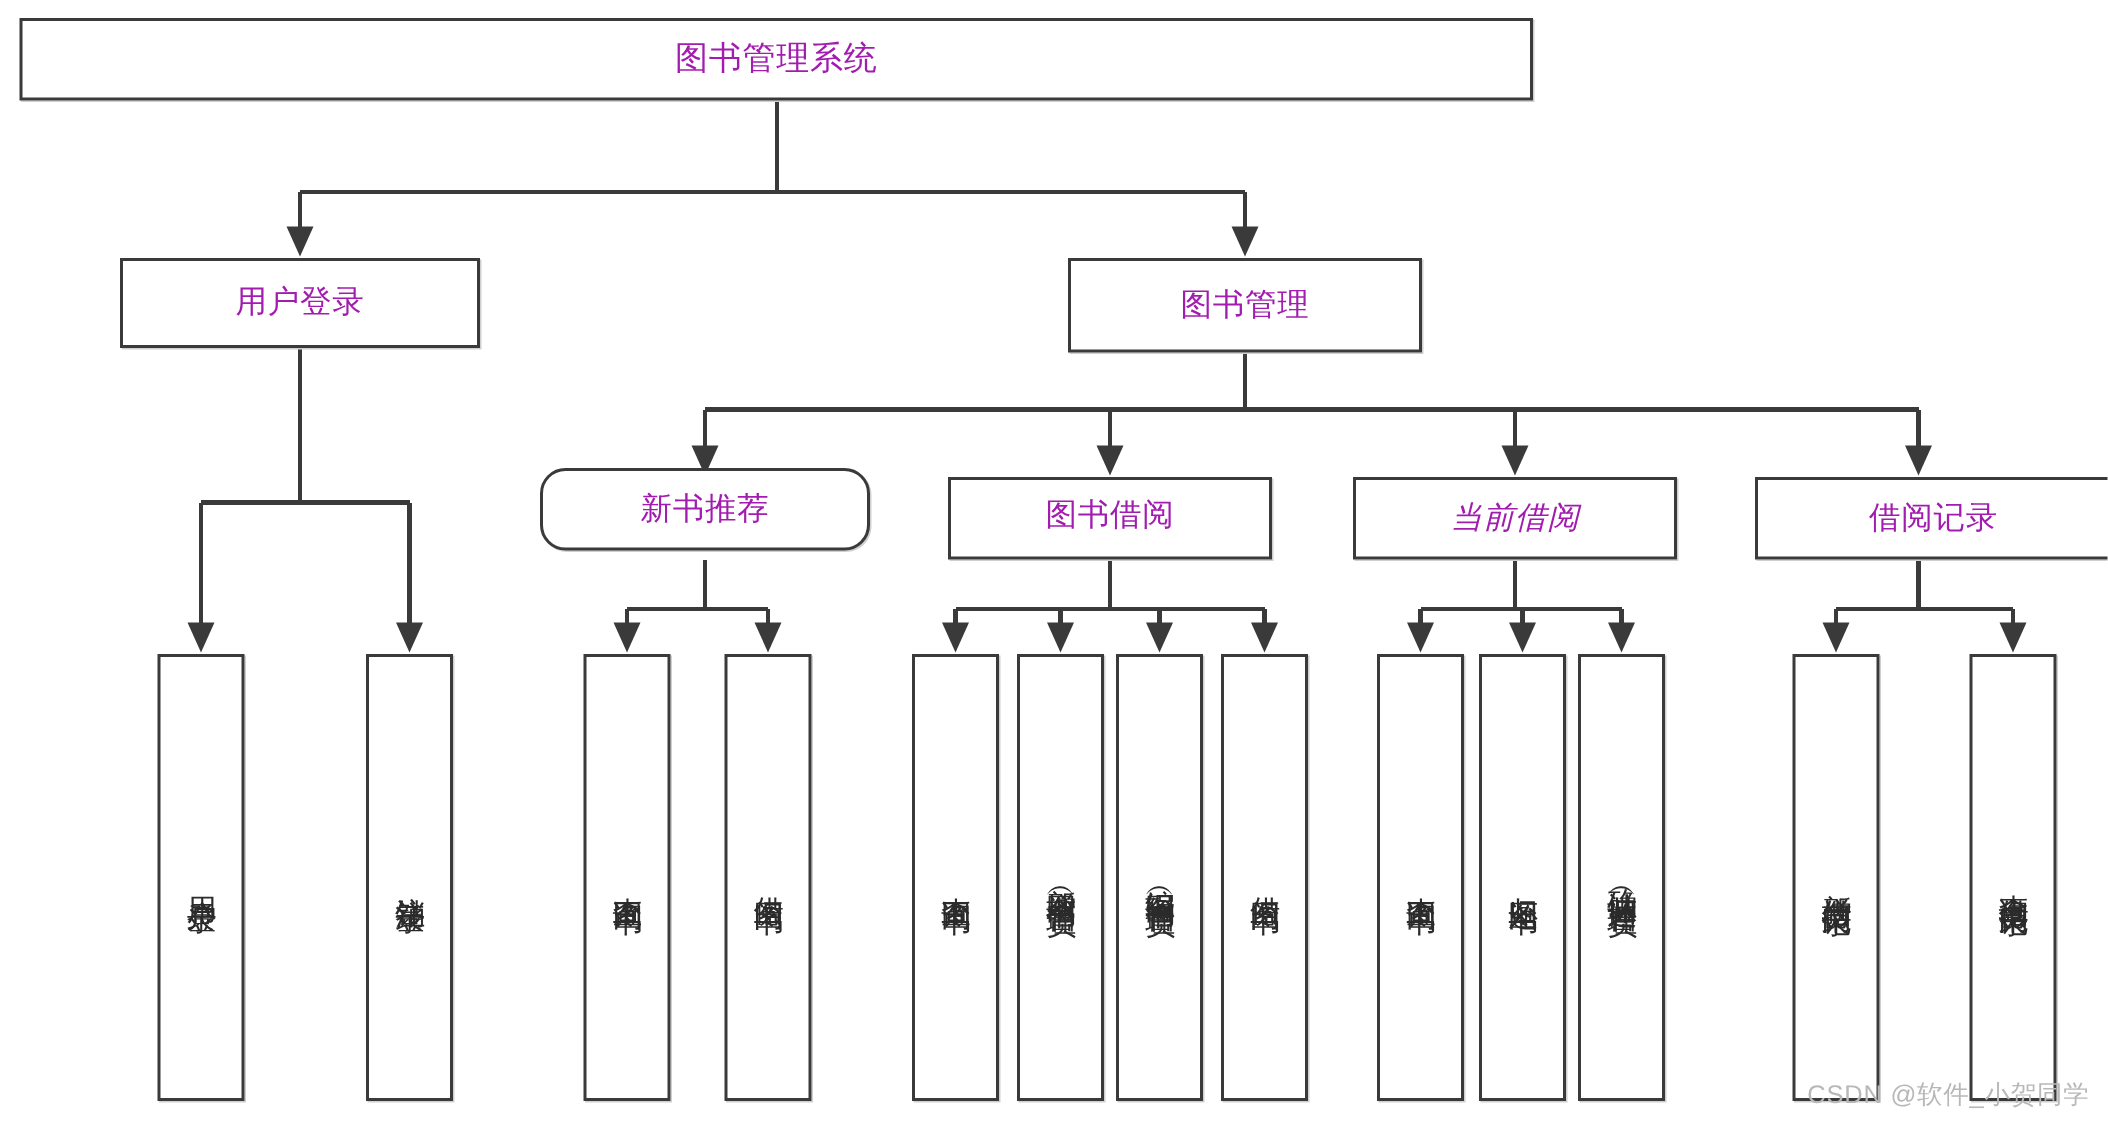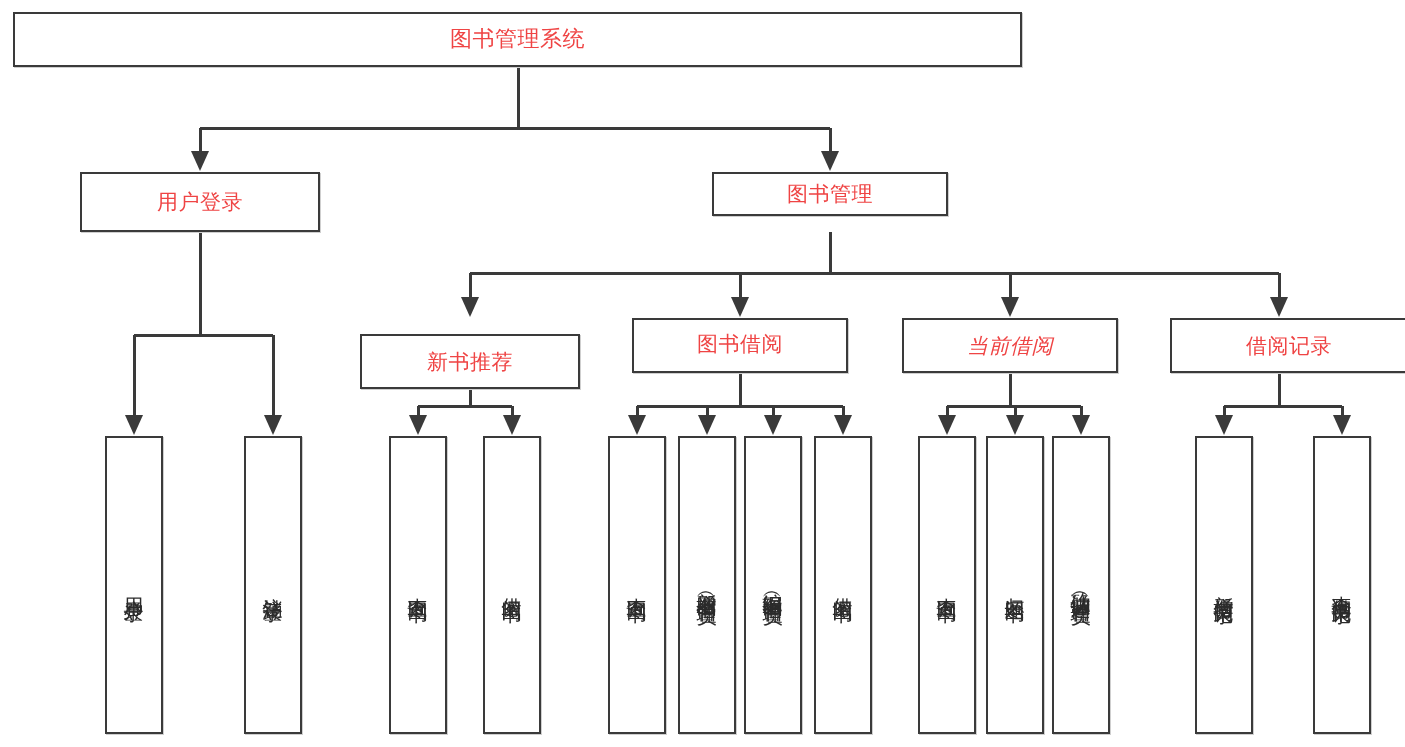--- a/index.html
+++ b/index.html
@@ -27,21 +27,21 @@
     background: #ffffff;
     border: 2px solid #3a3a3a;
     box-shadow: 1px 1px 0 #cfcfcf;
     display: flex;
     align-items: center;
     justify-content: center;
     overflow: hidden;
   }
   .node-label-h {
     font-size: 21px;
-    color: #ef4444;
+    color: #a21caf;
     line-height: 1.1;
     white-space: nowrap;
     letter-spacing: 0.5px;
   }
   .node-label-v {
     font-size: 20px;
     color: #2b2b2b;
     writing-mode: vertical-rl;
     text-orientation: upright;
     letter-spacing: 2px;
@@ -129,24 +129,24 @@
       <line x1="1342" y1="406" x2="1342" y2="417" stroke="#3a3a3a" stroke-width="3" shape-rendering="crispEdges"></line>
       <polygon points="1333,415 1351,415 1342,435" fill="#3a3a3a"></polygon>
     </svg>
   <div id="node-layer">
       <div class="node-box node-root" style="left: 13px; top: 12px; width: 1009px; height: 55px;">
         <span class="node-label-h">图书管理系统</span>
       </div>
       <div class="node-box" style="left: 80px; top: 172px; width: 240px; height: 60px;">
         <span class="node-label-h">用户登录</span>
       </div>
-      <div class="node-box" style="left: 712px; top: 172px; width: 236px; height: 44px;">
+      <div class="node-box" style="left: 712px; top: 172px; width: 236px; height: 63px;">
         <span class="node-label-h">图书管理</span>
       </div>
-      <div class="node-box" style="left: 360px; top: 334px; width: 220px; height: 55px;">
+      <div class="node-box" style="left: 360px; top: 312px; width: 220px; height: 55px; border-radius: 17px;">
         <span class="node-label-h">新书推荐</span>
       </div>
       <div class="node-box" style="left: 632px; top: 318px; width: 216px; height: 55px; font-family: Liberation Mono, monospace;">
         <span class="node-label-h">图书借阅</span>
       </div>
       <div class="node-box" style="left: 902px; top: 318px; width: 216px; height: 55px; font-style: italic;">
         <span class="node-label-h">当前借阅</span>
       </div>
       <div class="node-box" style="left: 1170px; top: 318px; width: 238px; height: 55px;">
         <span class="node-label-h">借阅记录</span>
@@ -184,13 +184,14 @@
       <div class="node-box" style="left: 1052px; top: 436px; width: 58px; height: 298px;">
         <span class="node-label-v">确认归还（管理员）</span>
       </div>
       <div class="node-box" style="left: 1195px; top: 436px; width: 58px; height: 298px;">
         <span class="node-label-v">新增借阅记录</span>
       </div>
       <div class="node-box" style="left: 1313px; top: 436px; width: 58px; height: 298px;">
         <span class="node-label-v">查询借阅记录</span>
       </div>
     </div>
+  <div class="watermark">CSDN @软件_小贺同学</div>
 </div>
 
 </body></html>

